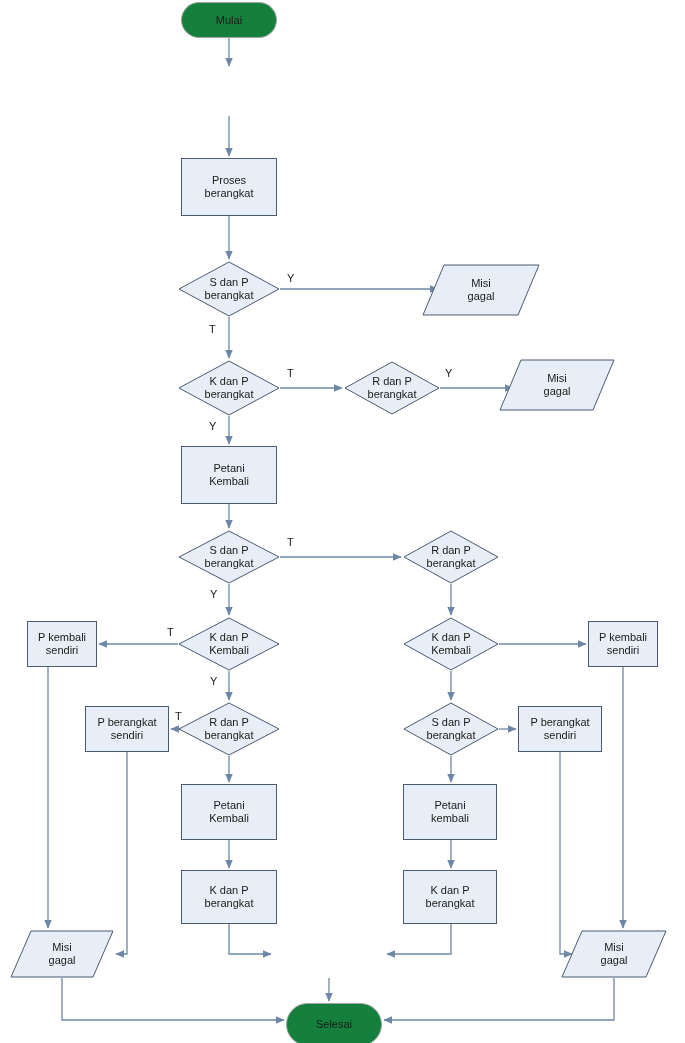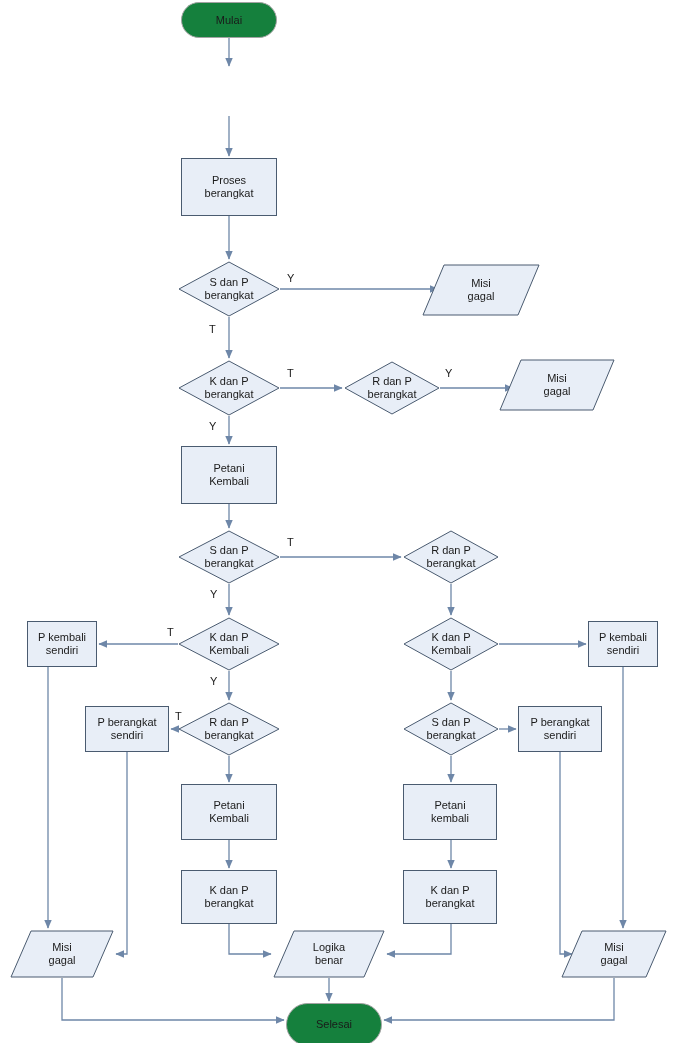--- a/index.html
+++ b/index.html
@@ -234,27 +234,20 @@
   </div>
 
   <div class="node" style="left:10px;top:930px;width:104px;height:48px;">
     <svg class="shape-svg" viewBox="0 0 104 48" preserveAspectRatio="none">
         <polygon points="21,1 103,1 83,47 1,47" fill="#e8eef7" stroke="#4a5b70" stroke-width="1"></polygon>
       </svg>
     <span class="lbl">Misi
 gagal</span>
   </div>
 
-  <div class="node" style="left:273px;top:930px;width:112px;height:48px;">
-    <svg class="shape-svg" viewBox="0 0 112 48" preserveAspectRatio="none">
-        <polygon points="21,1 111,1 91,47 1,47" fill="#e8eef7" stroke="#4a5b70" stroke-width="1"></polygon>
-      </svg>
-    <span class="lbl">Logika
-benar</span>
-  </div>
 
   <div class="node" style="left:561px;top:930px;width:106px;height:48px;">
     <svg class="shape-svg" viewBox="0 0 106 48" preserveAspectRatio="none">
         <polygon points="21,1 105,1 85,47 1,47" fill="#e8eef7" stroke="#4a5b70" stroke-width="1"></polygon>
       </svg>
     <span class="lbl">Misi
 gagal</span>
   </div>
 
   <div class="node term" style="left:286px;top:1003px;width:96px;height:43px;align-items:center;">

